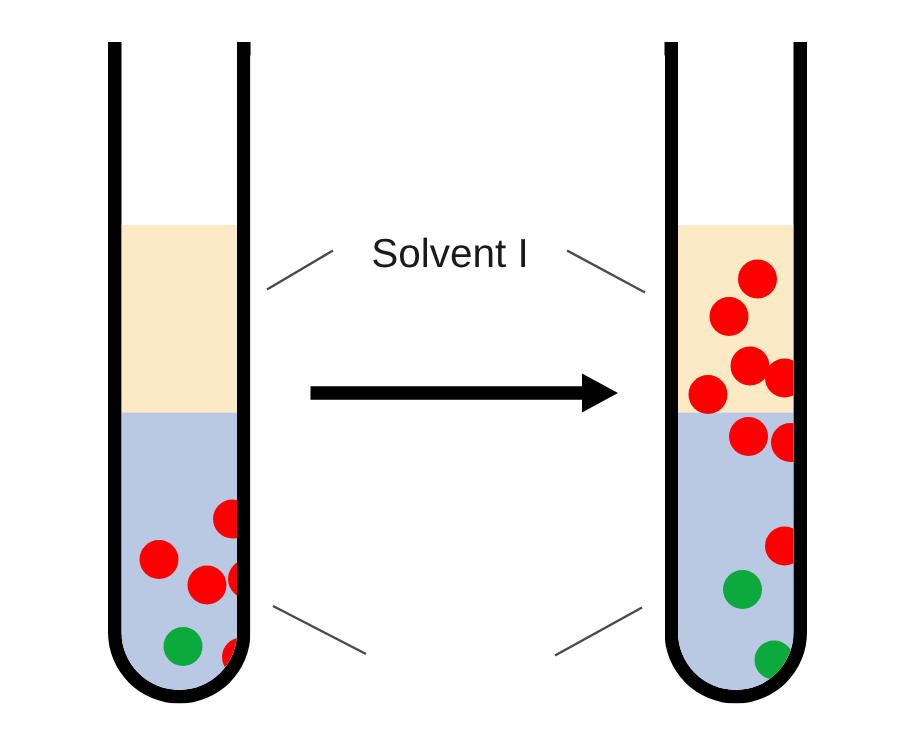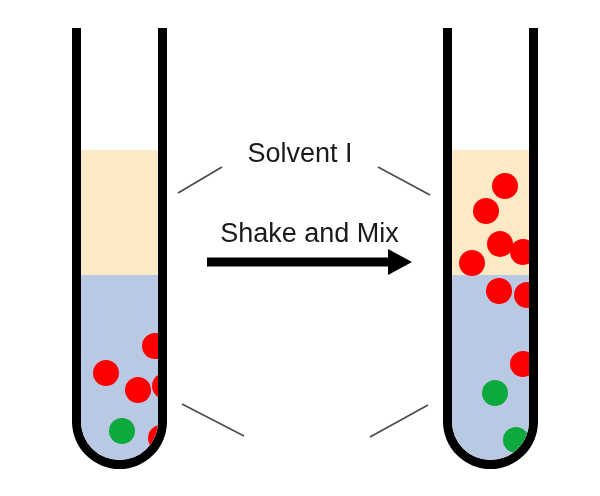--- a/index.html
+++ b/index.html
@@ -110,23 +110,22 @@
     <div class="particle p-red" style="left:62px; top:254px; width:26px; height:26px;"></div>
     <div class="particle p-red" style="left:58px; top:323px; width:26px; height:26px;"></div>
     <div class="particle p-green" style="left:30px; top:352px; width:26px; height:26px;"></div>
     <div class="particle p-green" style="left:51px; top:399px; width:26px; height:26px;"></div>
   </div>
 
   <svg class="leader" style="left:0; top:0; width:600px; height:496px;">
     <line x1="222" y1="167" x2="178" y2="193"></line>
     <line x1="378" y1="167" x2="430" y2="195"></line>
   </svg>
-  <div class="caption" style="left:232px; top:140px; width:136px;">Solvent I</div>
+  <div class="caption" style="left:232px; top:156px; width:136px;">Solvent I</div>
 
-  <div class="caption" style="left:202px; top:220px; width:215px;">Shake and Mix</div>
 
   <svg class="arrow-wrap" style="left:0; top:0; width:600px; height:496px;">
     <polygon fill="#000000" points="207,257.5 388,257.5 388,249 412,262 388,275 388,266.5 207,266.5"></polygon>
   </svg>
 
   <svg class="leader" style="left:0; top:0; width:600px; height:496px;">
     <line x1="244" y1="436" x2="182" y2="404"></line>
     <line x1="370" y1="437" x2="428" y2="405"></line>
   </svg>
 

